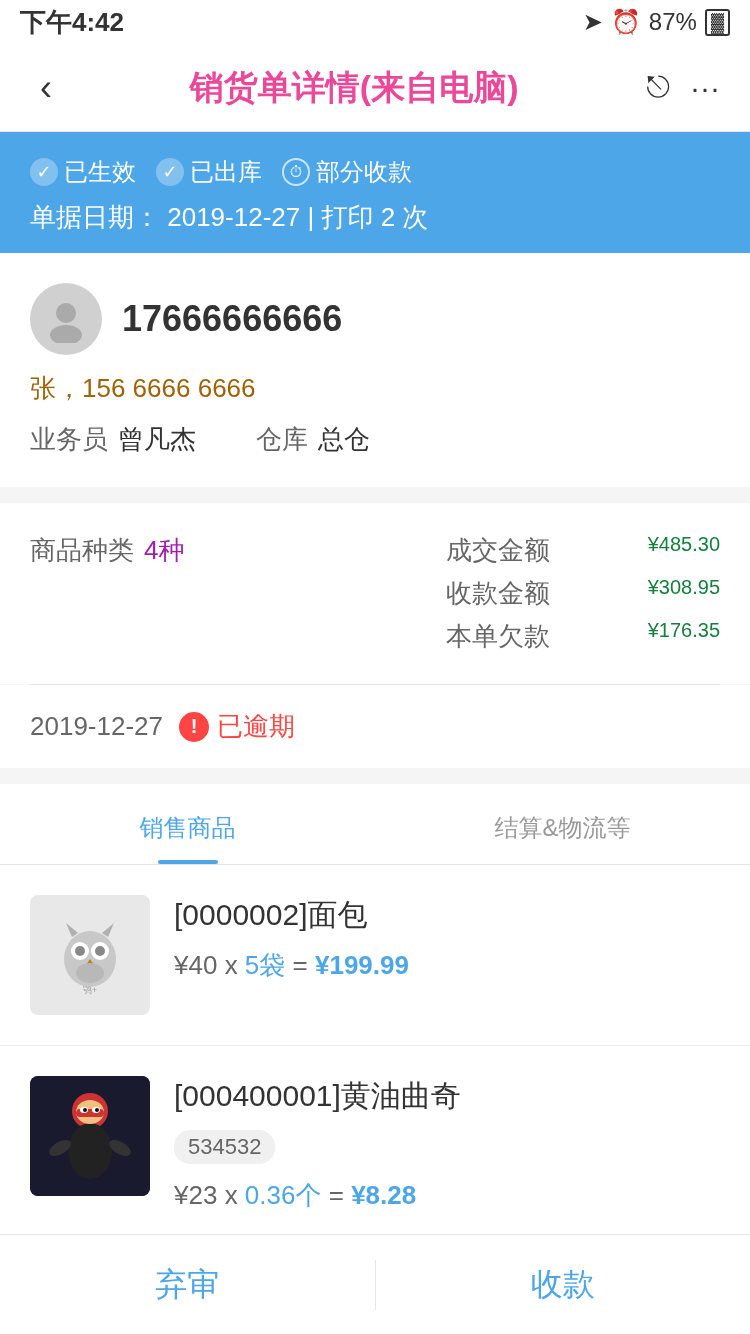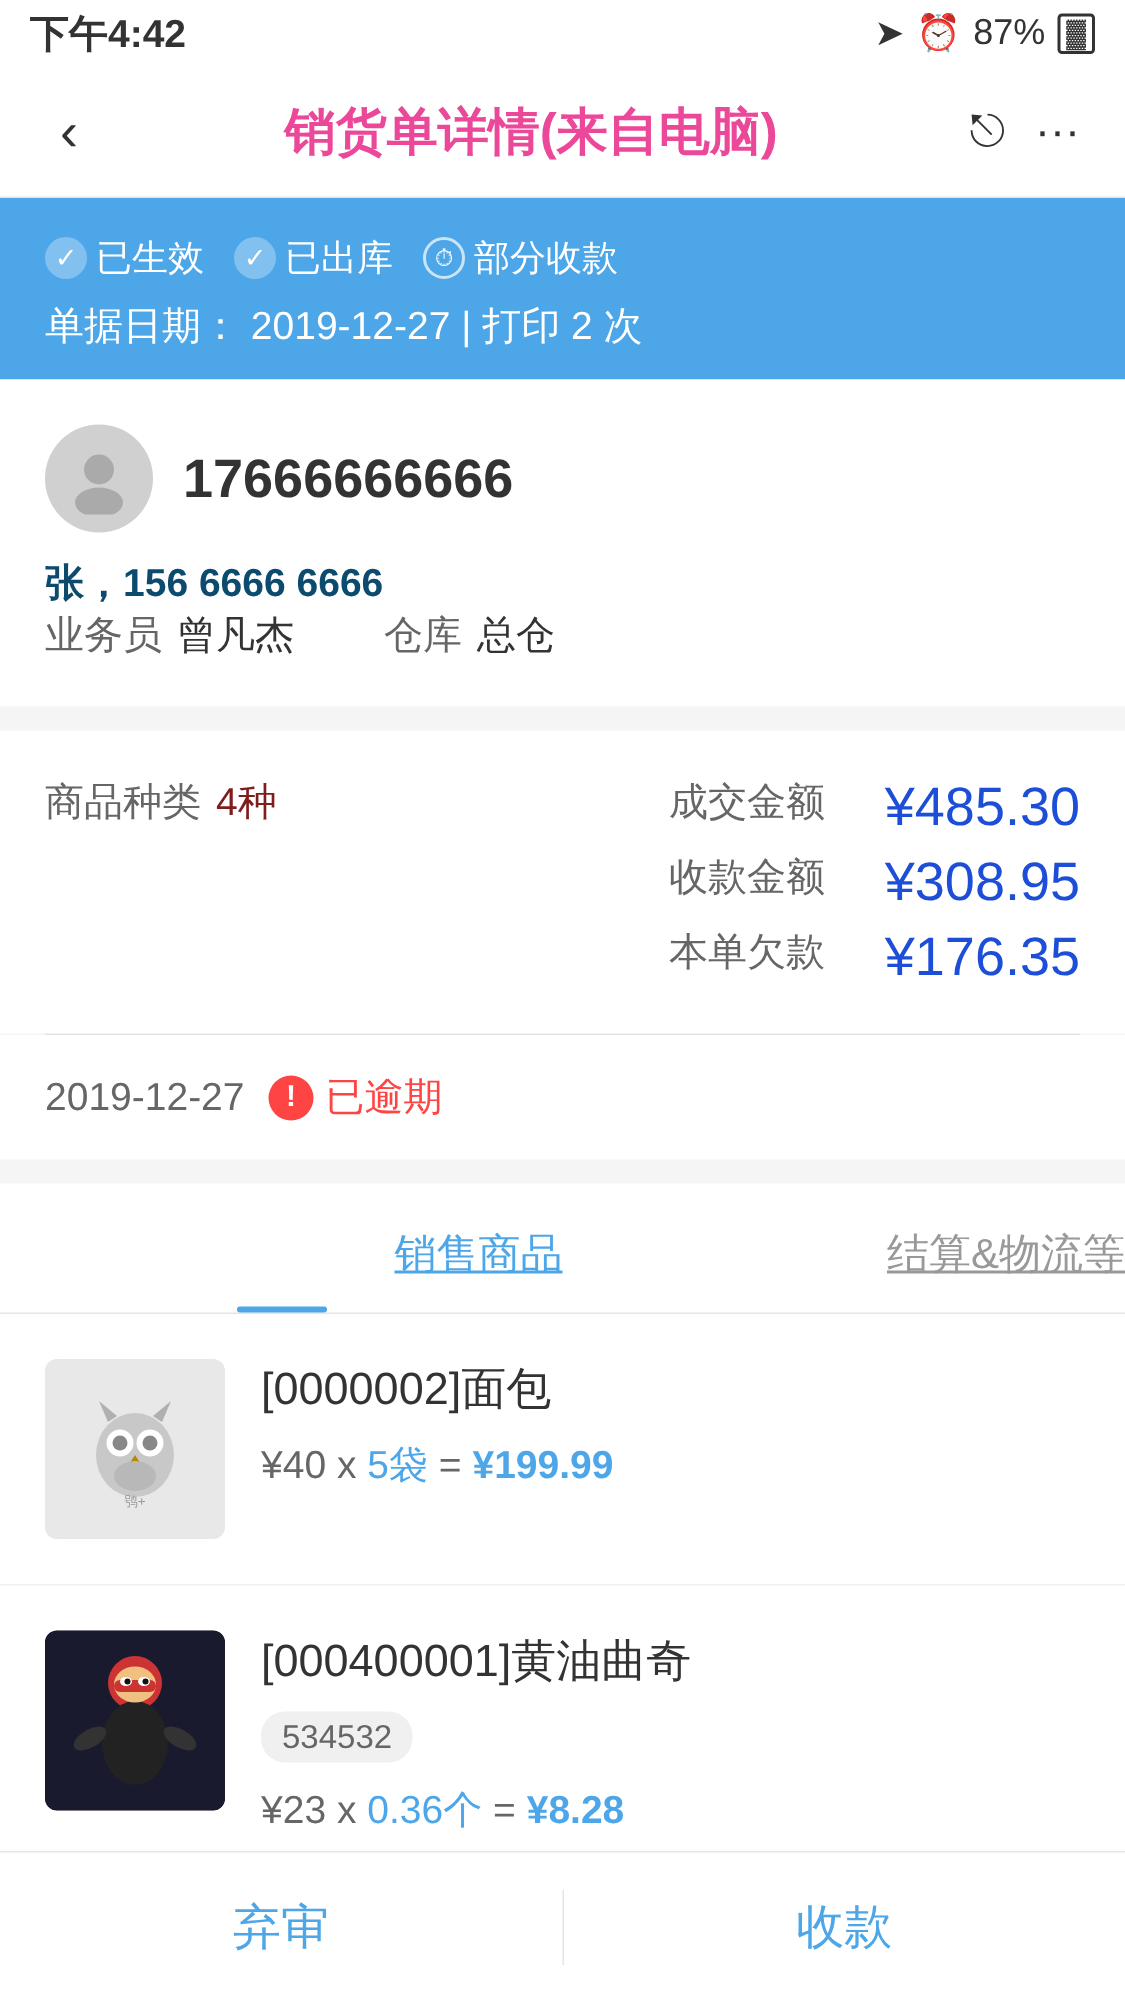--- a/index.html
+++ b/index.html
@@ -130,22 +130,22 @@
       justify-content: center;
       flex-shrink: 0;
     }
     .customer-name {
       font-size: 36px;
       font-weight: 600;
       color: #333;
     }
     .customer-sub {
       font-size: 26px;
-      color: #0c4a6e;
-      font-weight: bold;
+      color: #a16207;
+      margin-bottom: 16px;
     }
     .customer-meta {
       display: flex;
       gap: 60px;
       font-size: 26px;
       color: #666;
     }
     .customer-meta-item {
       display: flex;
       gap: 10px;
@@ -177,39 +177,39 @@
     }
     .summary-left {
       display: flex;
       align-items: center;
       gap: 10px;
       font-size: 26px;
       color: #666;
     }
     .summary-count {
       font-size: 26px;
-      color: #7f1d1d;
+      color: #a21caf;
       font-weight: 500;
     }
     .summary-right {
       display: flex;
       flex-direction: column;
       align-items: flex-end;
       gap: 8px;
     }
     .summary-item {
       display: flex;
       justify-content: space-between;
       gap: 30px;
       font-size: 26px;
       color: #666;
     }
     .summary-item-value {
-      color: #1d4ed8;
-      font-size: 36px;
+      color: #15803d;
+      font-size: 20px;
       font-weight: 500;
       min-width: 140px;
       text-align: right;
     }
 
     
     .due-section {
       background: #fff;
       padding: 24px 30px;
       display: flex;
@@ -244,27 +244,26 @@
     .tabs-section {
       background: #fff;
       margin-top: 16px;
       border-bottom: 1px solid #e5e5e5;
     }
     .tabs-row {
       display: flex;
     }
     .tab-item {
       flex: 1;
-      text-align: right;
+      text-align: center;
       padding: 28px 0 20px;
-      font-size: 28px;
+      font-size: 24px;
       color: #999;
       cursor: pointer;
       position: relative;
-      text-decoration: underline;
     }
     .tab-item.active {
       color: #4da6e8;
     }
     .tab-item.active::after {
       content: '';
       position: absolute;
       bottom: 0;
       left: 50%;
       transform: translateX(-50%);

